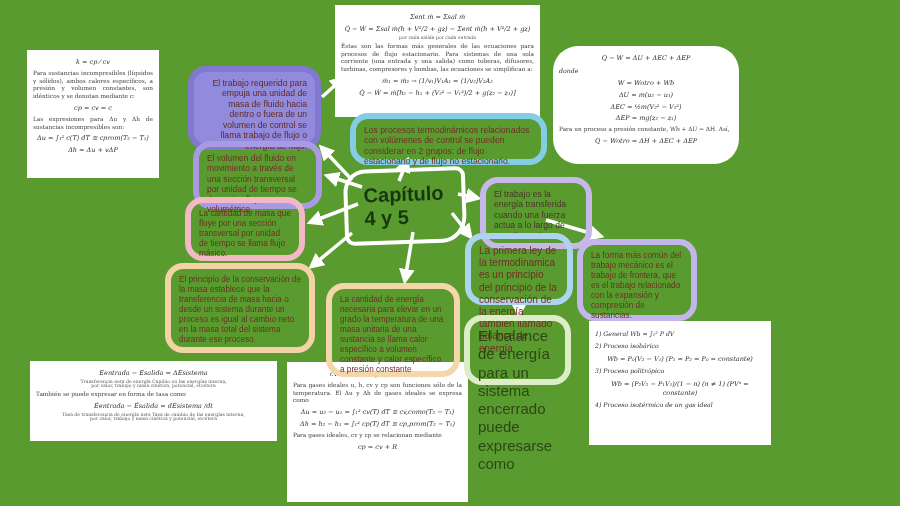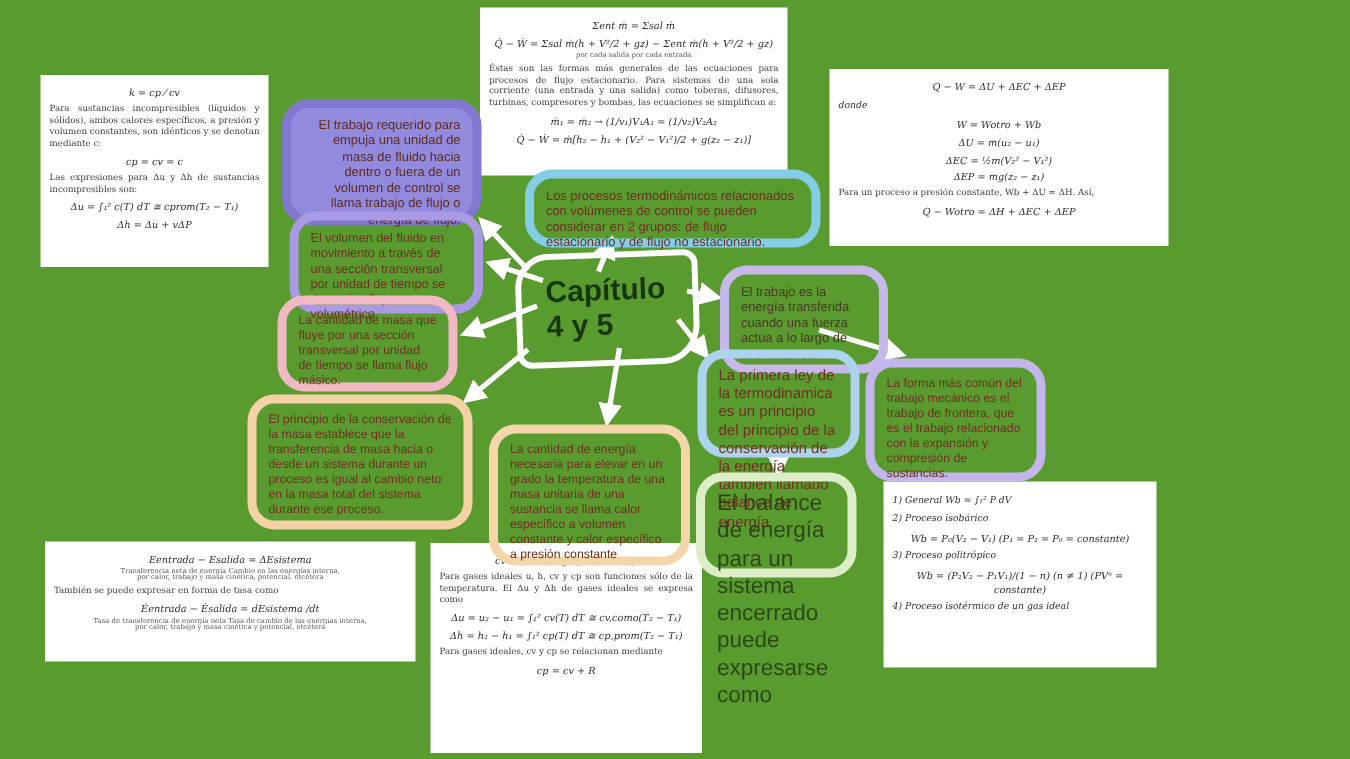--- a/index.html
+++ b/index.html
@@ -75,37 +75,37 @@
         <span class="ntext" style="font-size: 8.2px; color: rgb(110, 47, 34);">El principio de la conservación de la masa establece  que la transferencia de masa hacia o desde un sistema durante un proceso es igual al cambio neto en la masa total del sistema durante ese proceso.</span>
       </div>
       <div class="node" style="left: 326px; top: 283px; width: 134px; height: 94px; background: transparent; border: 6px solid rgb(243, 214, 170);">
         <span class="ntext" style="font-size: 8.2px; color: rgb(110, 47, 34);">La cantidad de energía necesaria para elevar en un grado la temperatura de una masa unitaria de una sustancia se llama calor específico a volumen constante y calor específico a presión constante</span>
       </div>
       <div class="node" style="left: 464px; top: 315px; width: 107px; height: 70px; background: transparent; border: 6px solid rgb(220, 237, 200);">
         <span class="ntext" style="font-size: 15px; color: rgb(44, 71, 22); font-weight: normal;">El balance de energía para un sistema encerrado puede expresarse como</span>
       </div>
     </div>
 <div id="boxes-layer">
-      <div class="fbox" style="left: 27px; top: 50px; width: 152px; height: 128px;">
+      <div class="fbox" style="left: 27px; top: 50px; width: 132px; height: 128px;">
         <div class="fline eq">k = cp ⁄ cv</div>
         <div class="fline p">Para sustancias incompresibles (líquidos y sólidos), ambos calores específicos, a presión y volumen constantes, son idénticos y se denotan mediante c:</div>
         <div class="fline eq">cp = cv = c</div>
         <div class="fline p">Las expresiones para Δu y Δh de sustancias incompresibles son:</div>
         <div class="fline eq">Δu = ∫₁² c(T) dT ≅ cprom(T₂ − T₁)</div>
         <div class="fline eq">Δh = Δu + vΔP</div>
       </div>
-      <div class="fbox" style="left: 320px; top: 5px; width: 205px; height: 112px;">
+      <div class="fbox" style="left: 335px; top: 5px; width: 205px; height: 112px;">
         <div class="fline eq">Σent ṁ = Σsal ṁ</div>
         <div class="fline eq">Q̇ − Ẇ = Σsal ṁ(h + V²∕2 + gz) − Σent ṁ(h + V²∕2 + gz)</div>
         <div class="fline lbl">por cada salida                    por cada entrada</div>
         <div class="fline p">Éstas son las formas más generales de las ecuaciones para procesos de flujo estacionario. Para sistemas de una sola corriente (una entrada y una salida) como toberas, difusores, turbinas, compresores y bombas, las ecuaciones se simplifican a:</div>
         <div class="fline eq">ṁ₁ = ṁ₂  →  (1∕v₁)V₁A₁ = (1∕v₂)V₂A₂</div>
         <div class="fline eq">Q̇ − Ẇ = ṁ[h₂ − h₁ + (V₂² − V₁²)∕2 + g(z₂ − z₁)]</div>
       </div>
-      <div class="fbox" style="left: 553px; top: 46px; width: 226px; height: 118px;">
+      <div class="fbox" style="left: 553px; top: 46px; width: 186px; height: 118px; border-radius: 25px;">
         <div class="fline eq">Q − W = ΔU + ΔEC + ΔEP</div>
         <div class="fline num">donde</div>
         <div class="fline eq">W = Wotro + Wb</div>
         <div class="fline eq">ΔU = m(u₂ − u₁)</div>
         <div class="fline eq">ΔEC = ½m(V₂² − V₁²)</div>
         <div class="fline eq">ΔEP = mg(z₂ − z₁)</div>
         <div class="fline p">Para un proceso a presión constante, Wb + ΔU = ΔH. Así,</div>
         <div class="fline eq">Q − Wotro = ΔH + ΔEC + ΔEP</div>
       </div>
       <div class="fbox" style="left: 30px; top: 361px; width: 247px; height: 80px;">

